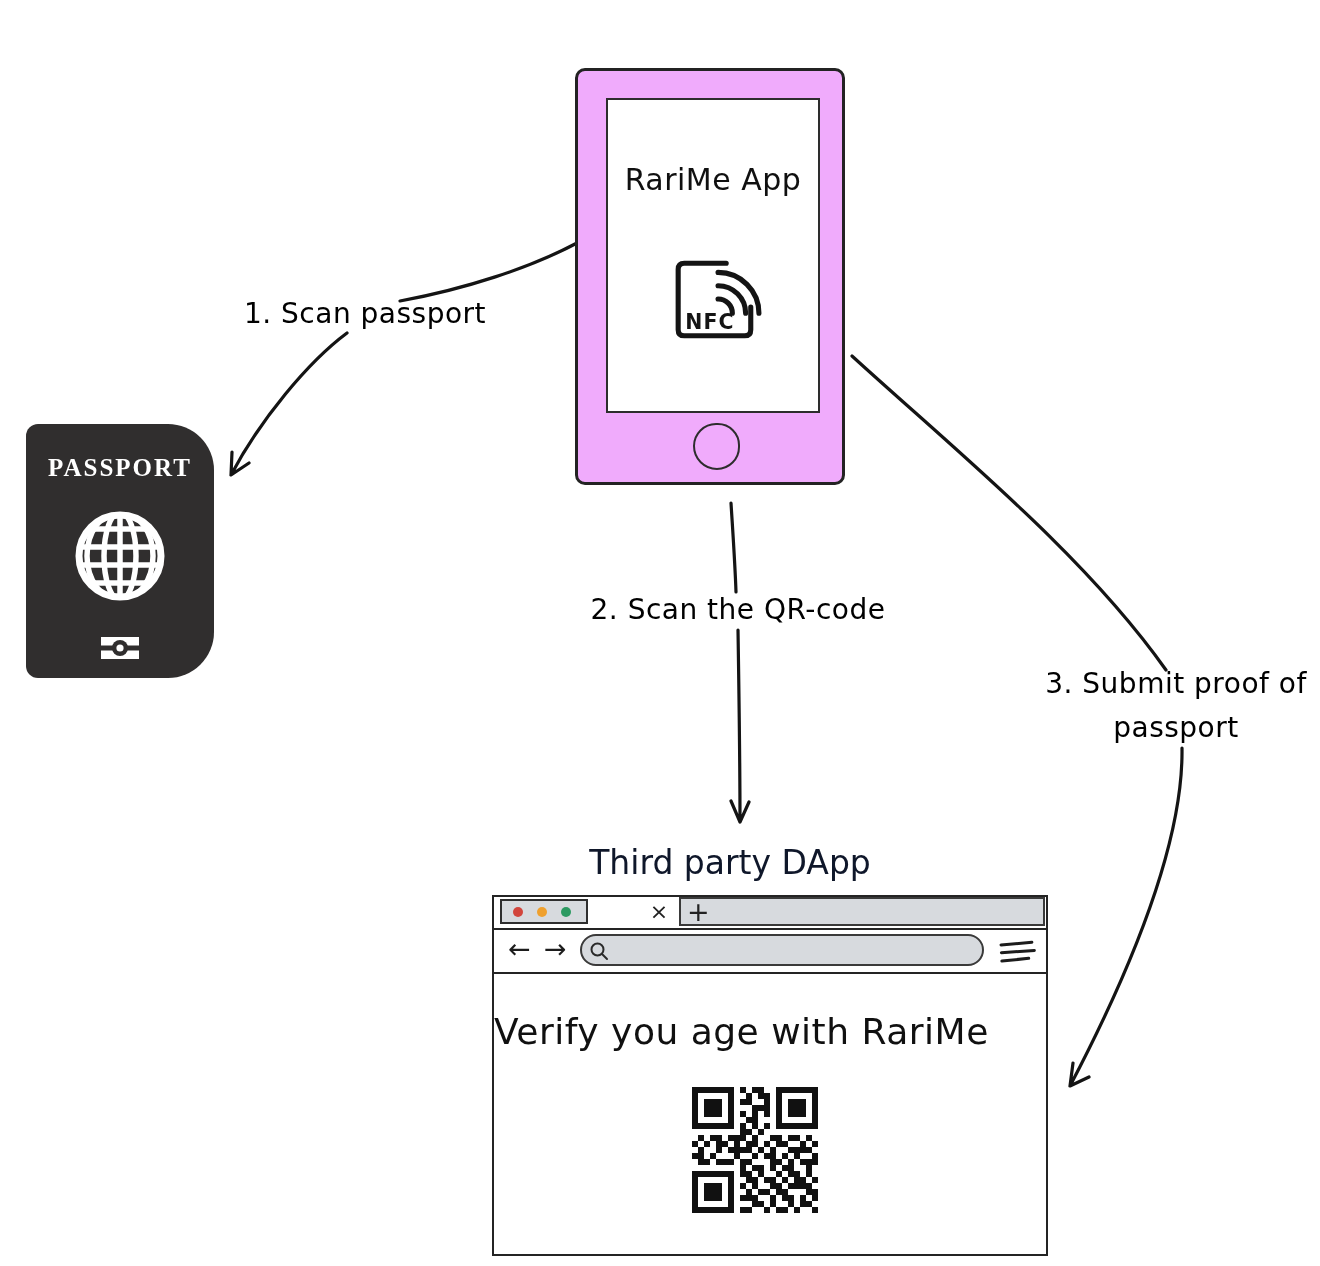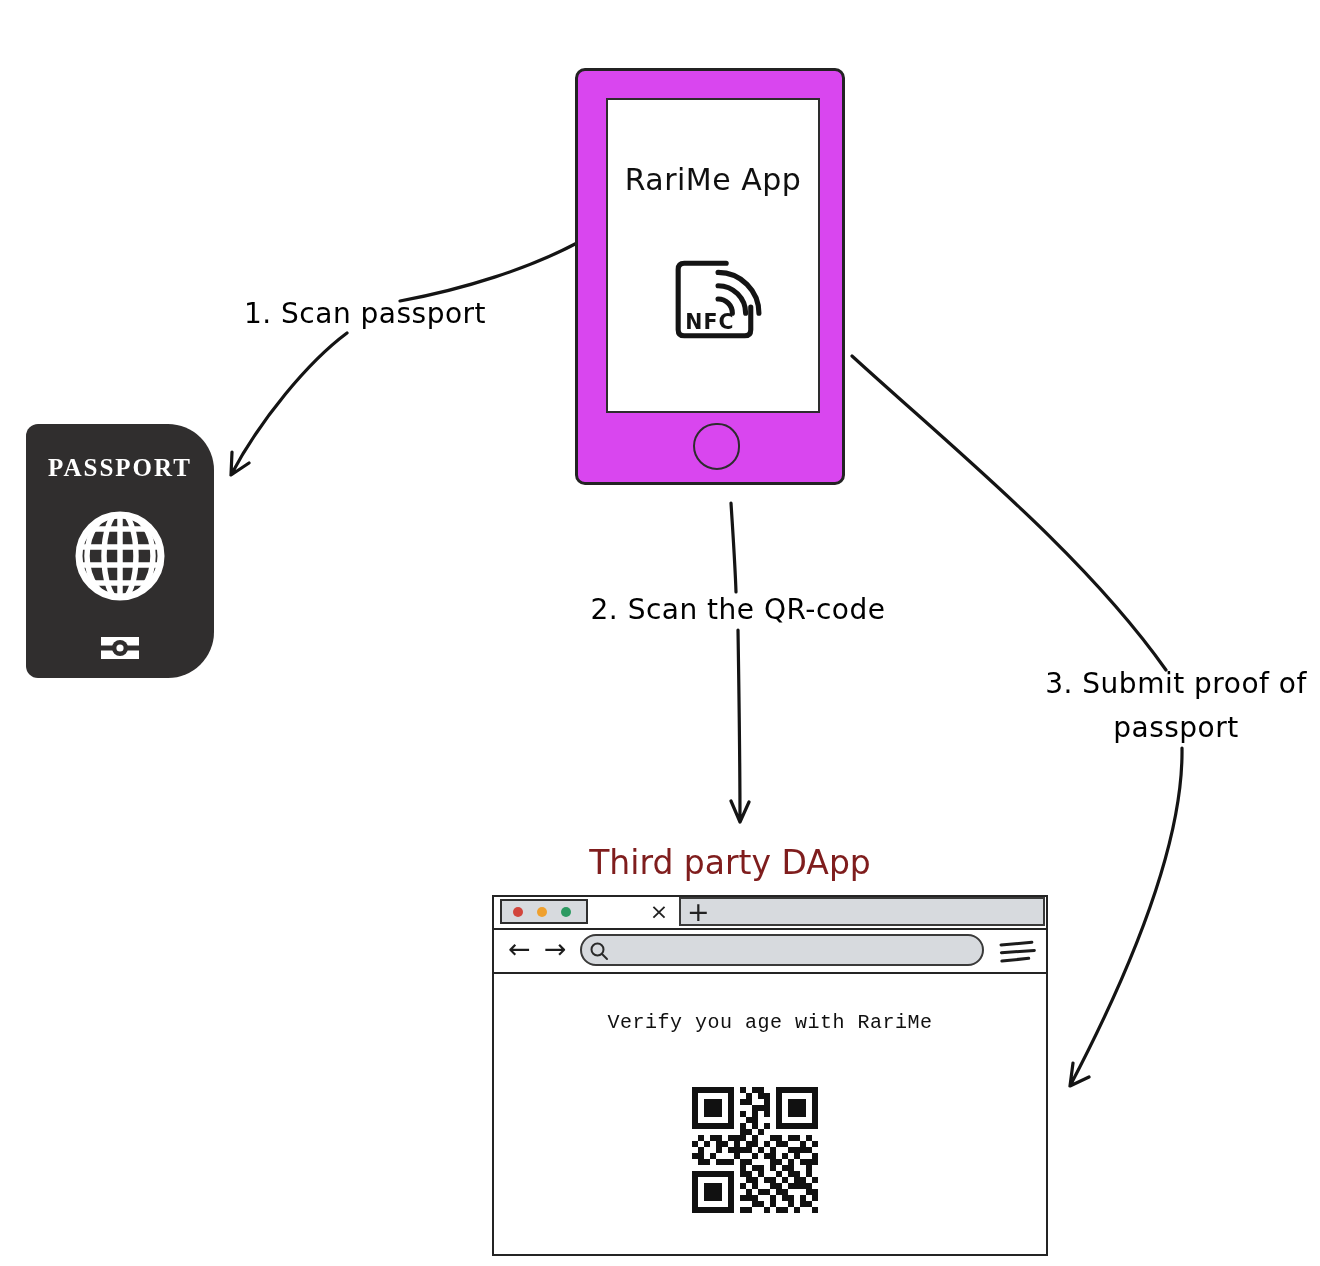--- a/index.html
+++ b/index.html
@@ -8,38 +8,38 @@
 
   
   .arrows{position:absolute;left:0;top:0;width:1320px;height:1266px;pointer-events:none;}
   .arrows path{fill:none;stroke:#141414;stroke-width:3.2;stroke-linecap:round;stroke-linejoin:round;}
 
   
   .lbl{position:absolute;font-size:28px;letter-spacing:.5px;color:#000000;text-align:center;line-height:44px;}
 
   
   .phone{position:absolute;left:575px;top:68px;width:270px;height:417px;border:3px solid #232323;
-         border-radius:10px;background:#d946ef;box-sizing:border-box;}
+         border-radius:10px;background:#f0abfc;box-sizing:border-box;}
   .screen{position:absolute;left:28px;top:27px;width:214px;height:315px;border:2.5px solid #2d2d2d;
           background:#fff;box-sizing:border-box;}
   .appname{position:absolute;left:0;right:0;top:62px;text-align:center;font-size:30px;color:#101010;letter-spacing:.5px;}
   .nfc{position:absolute;left:60px;top:154px;}
   .home{position:absolute;left:115px;top:352px;width:47px;height:47px;border:2.5px solid #2d2d2d;
         border-radius:50% 48% 50% 52%;box-sizing:border-box;}
 
   
   .passport{position:absolute;left:26px;top:424px;width:188px;height:254px;
             background:var(--passport_bg,#302e2e);border-radius:12px 46px 46px 12px;}
   .ptitle{position:absolute;left:0;right:0;top:30px;text-align:center;color:#fff;
           font-family:"Liberation Serif",serif;font-weight:bold;font-size:25px;letter-spacing:2px;}
   .globe{position:absolute;left:44px;top:82px;}
   .chip{position:absolute;left:74px;top:212px;}
 
   
-  .btitle{position:absolute;left:450px;top:843px;width:560px;text-align:center;font-size:33px;color:#7f1d1d;}
+  .btitle{position:absolute;left:450px;top:843px;width:560px;text-align:center;font-size:33px;color:#0f172a;}
   .browser{position:absolute;left:492px;top:895px;width:556px;height:361px;border:2.5px solid #242424;
            background:#fff;box-sizing:border-box;}
   .tabbar{position:absolute;left:0;right:0;top:0;height:31px;border-bottom:2px solid #242424;}
   .traffic{position:absolute;left:6px;top:2px;width:88px;height:25px;background:var(--chrome_gray,#d7dade);
            border:2px solid #2e2e2e;box-sizing:border-box;display:flex;align-items:center;gap:14px;padding-left:11px;}
   .dot{width:10px;height:10px;border-radius:50%;}
   .dot.r{background:var(--traffic_red,#d2453c);}
   .dot.o{background:var(--traffic_orange,#efa02e);}
   .dot.g{background:var(--traffic_green,#2d9a62);}
   .closex{position:absolute;left:150px;top:0;width:30px;height:29px;line-height:29px;text-align:center;
@@ -52,21 +52,21 @@
   .back{left:14px;}
   .fwd{left:50px;}
   .urlbar{position:absolute;left:86px;top:4px;width:404px;height:32px;background:var(--chrome_gray,#d7dade);
           border:2px solid #3a3a3a;border-radius:16px;box-sizing:border-box;}
   .mag{position:absolute;left:7px;top:5px;}
   .menu{position:absolute;left:506px;top:12px;width:38px;transform:rotate(-3deg);}
   .menu i{display:block;height:3px;background:#1c1c1c;margin-bottom:5px;border-radius:2px;}
   .menu i:nth-child(1){width:34px;transform:rotate(-2deg);}
   .menu i:nth-child(2){width:36px;transform:rotate(-1deg);}
   .menu i:nth-child(3){width:30px;transform:rotate(-3deg);}
-  .bheading{position:absolute;left:0;right:0;top:114px;text-align:center;font-size:20px;color:#101010;letter-spacing:.5px;font-family:Liberation Mono, monospace;}
+  .bheading{position:absolute;left:0;right:0;top:114px;font-size:36px;color:#101010;letter-spacing:.5px;}
   .qr{position:absolute;left:198px;top:190px;display:grid;grid-template-columns:repeat(21,6px);grid-auto-rows:6px;}
   .qr .qb{background:#111;}
 </style>
 </head>
 <body>
 
 <div class="canvas">
 
   <svg class="arrows" viewBox="0 0 1320 1266">
     <path d="M577 243 C530 268 465 289 400 301 M347 333 C308 362 260 420 231 475 L249 463 M231 475 L232 452"></path>

